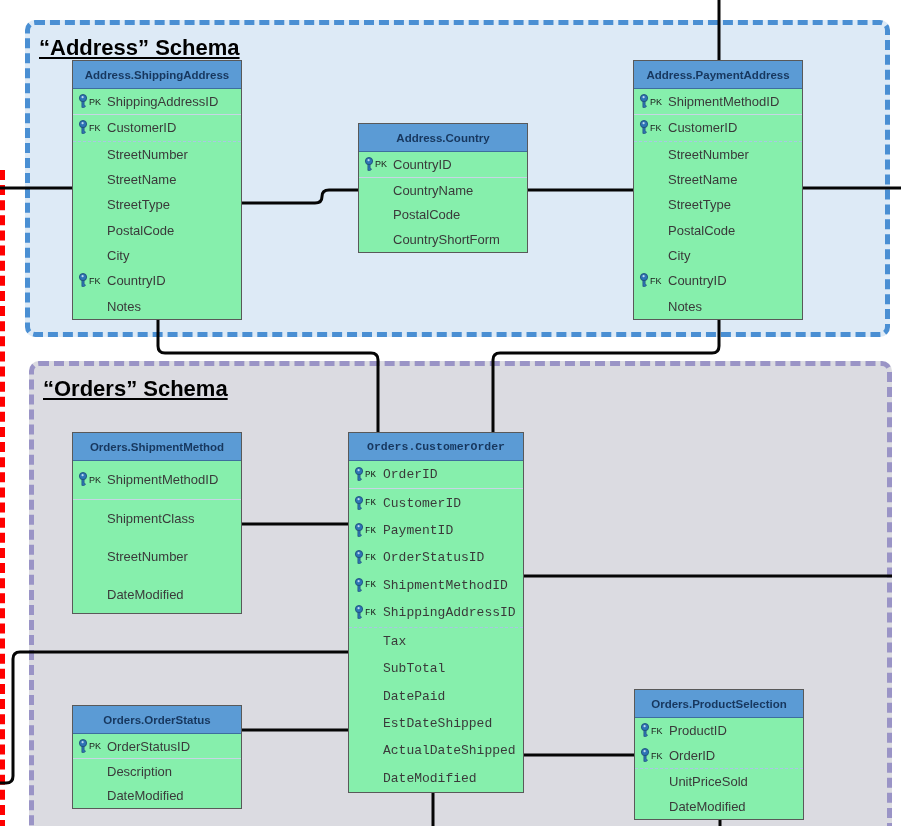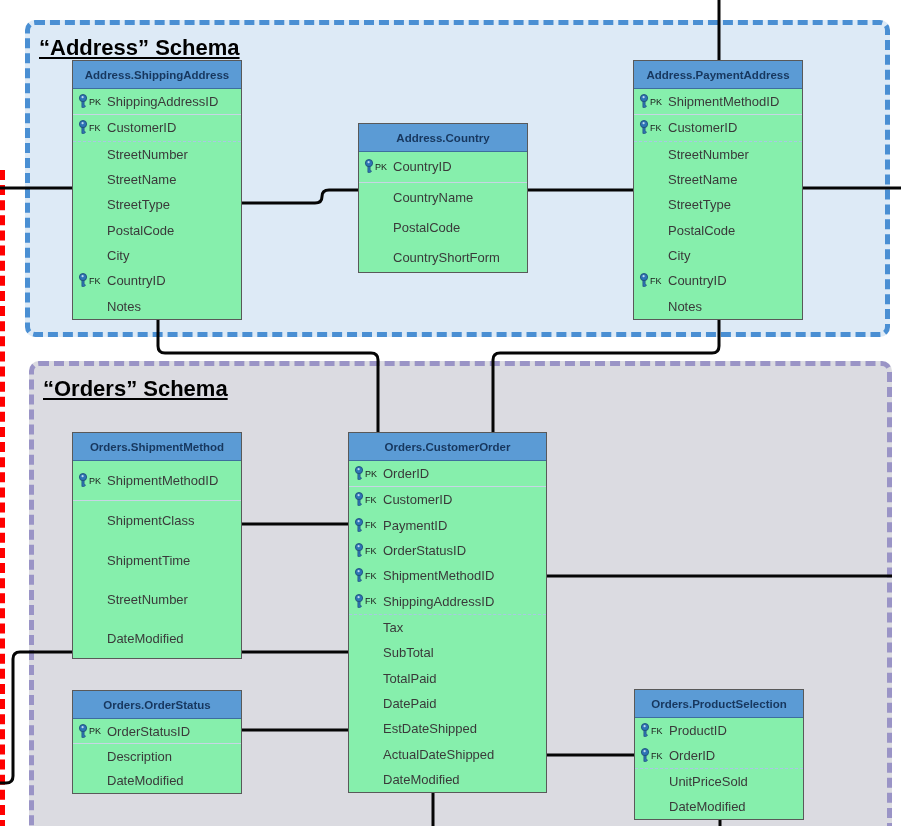--- a/index.html
+++ b/index.html
@@ -110,21 +110,21 @@
             <span class="keytype">FK</span>
           </span>
           <span class="colname">CountryID</span>
         </div>
         <div class="tbl-row">
           <span class="keycell"></span>
           <span class="colname">Notes</span>
         </div>
       </div>
     </div>
-    <div class="db-table" style="left: 358px; top: 123px; width: 170px; height: 150px;">
+    <div class="db-table" style="left: 358px; top: 123px; width: 170px; height: 130px;">
       <div class="tbl-header">Address.Country</div>
       <div class="tbl-rows">
         <div class="tbl-row sep-solid">
           <span class="keycell">
             <svg width="10" height="15" viewBox="0 0 10 15">
               <circle cx="5" cy="4.1" r="3.6" fill="#2e75b6" stroke="#1f4e79" stroke-width="0.9"></circle>
               <circle cx="4.6" cy="3.2" r="1.1" fill="#bdd7ee"></circle>
               <path d="M3.9 7.4 H6.1 V11.2 L7.6 12.2 6.1 13.4 H3.9 Z" fill="#2e75b6" stroke="#1f4e79" stroke-width="0.7"></path>
             </svg>
             <span class="keytype">PK</span>
@@ -200,53 +200,49 @@
             <span class="keytype">FK</span>
           </span>
           <span class="colname">CountryID</span>
         </div>
         <div class="tbl-row">
           <span class="keycell"></span>
           <span class="colname">Notes</span>
         </div>
       </div>
     </div>
-    <div class="db-table" style="left: 72px; top: 432px; width: 170px; height: 227px;">
+    <div class="db-table" style="left: 72px; top: 432px; width: 170px; height: 182px;">
       <div class="tbl-header">Orders.ShipmentMethod</div>
       <div class="tbl-rows">
         <div class="tbl-row sep-solid">
           <span class="keycell">
             <svg width="10" height="15" viewBox="0 0 10 15">
               <circle cx="5" cy="4.1" r="3.6" fill="#2e75b6" stroke="#1f4e79" stroke-width="0.9"></circle>
               <circle cx="4.6" cy="3.2" r="1.1" fill="#bdd7ee"></circle>
               <path d="M3.9 7.4 H6.1 V11.2 L7.6 12.2 6.1 13.4 H3.9 Z" fill="#2e75b6" stroke="#1f4e79" stroke-width="0.7"></path>
             </svg>
             <span class="keytype">PK</span>
           </span>
           <span class="colname">ShipmentMethodID</span>
         </div>
         <div class="tbl-row">
           <span class="keycell"></span>
           <span class="colname">ShipmentClass</span>
         </div>
         <div class="tbl-row">
           <span class="keycell"></span>
-          <span class="colname">ShipmentTime</span>
-        </div>
-        <div class="tbl-row">
-          <span class="keycell"></span>
           <span class="colname">StreetNumber</span>
         </div>
         <div class="tbl-row">
           <span class="keycell"></span>
           <span class="colname">DateModified</span>
         </div>
       </div>
     </div>
-    <div class="db-table" style="left: 348px; top: 432px; width: 199px; height: 361px;">
+    <div class="db-table" style="left: 348px; top: 432px; width: 176px; height: 361px; font-family: Liberation Mono, monospace;">
       <div class="tbl-header">Orders.CustomerOrder</div>
       <div class="tbl-rows">
         <div class="tbl-row sep-solid">
           <span class="keycell">
             <svg width="10" height="15" viewBox="0 0 10 15">
               <circle cx="5" cy="4.1" r="3.6" fill="#2e75b6" stroke="#1f4e79" stroke-width="0.9"></circle>
               <circle cx="4.6" cy="3.2" r="1.1" fill="#bdd7ee"></circle>
               <path d="M3.9 7.4 H6.1 V11.2 L7.6 12.2 6.1 13.4 H3.9 Z" fill="#2e75b6" stroke="#1f4e79" stroke-width="0.7"></path>
             </svg>
             <span class="keytype">PK</span>
@@ -311,41 +307,37 @@
         <div class="tbl-row">
           <span class="keycell"></span>
           <span class="colname">Tax</span>
         </div>
         <div class="tbl-row">
           <span class="keycell"></span>
           <span class="colname">SubTotal</span>
         </div>
         <div class="tbl-row">
           <span class="keycell"></span>
-          <span class="colname">TotalPaid</span>
-        </div>
-        <div class="tbl-row">
-          <span class="keycell"></span>
           <span class="colname">DatePaid</span>
         </div>
         <div class="tbl-row">
           <span class="keycell"></span>
           <span class="colname">EstDateShipped</span>
         </div>
         <div class="tbl-row">
           <span class="keycell"></span>
           <span class="colname">ActualDateShipped</span>
         </div>
         <div class="tbl-row">
           <span class="keycell"></span>
           <span class="colname">DateModified</span>
         </div>
       </div>
     </div>
-    <div class="db-table" style="left: 72px; top: 690px; width: 170px; height: 104px;">
+    <div class="db-table" style="left: 72px; top: 705px; width: 170px; height: 104px;">
       <div class="tbl-header">Orders.OrderStatus</div>
       <div class="tbl-rows">
         <div class="tbl-row sep-solid">
           <span class="keycell">
             <svg width="10" height="15" viewBox="0 0 10 15">
               <circle cx="5" cy="4.1" r="3.6" fill="#2e75b6" stroke="#1f4e79" stroke-width="0.9"></circle>
               <circle cx="4.6" cy="3.2" r="1.1" fill="#bdd7ee"></circle>
               <path d="M3.9 7.4 H6.1 V11.2 L7.6 12.2 6.1 13.4 H3.9 Z" fill="#2e75b6" stroke="#1f4e79" stroke-width="0.7"></path>
             </svg>
             <span class="keytype">PK</span>

